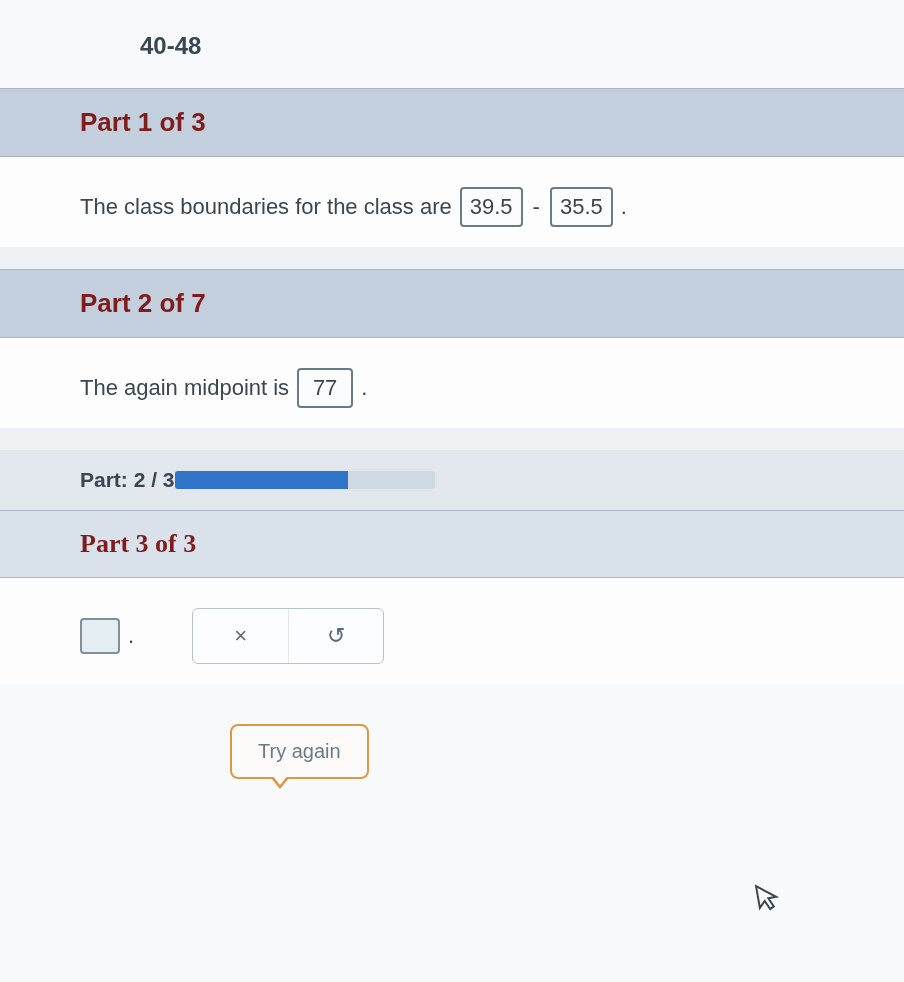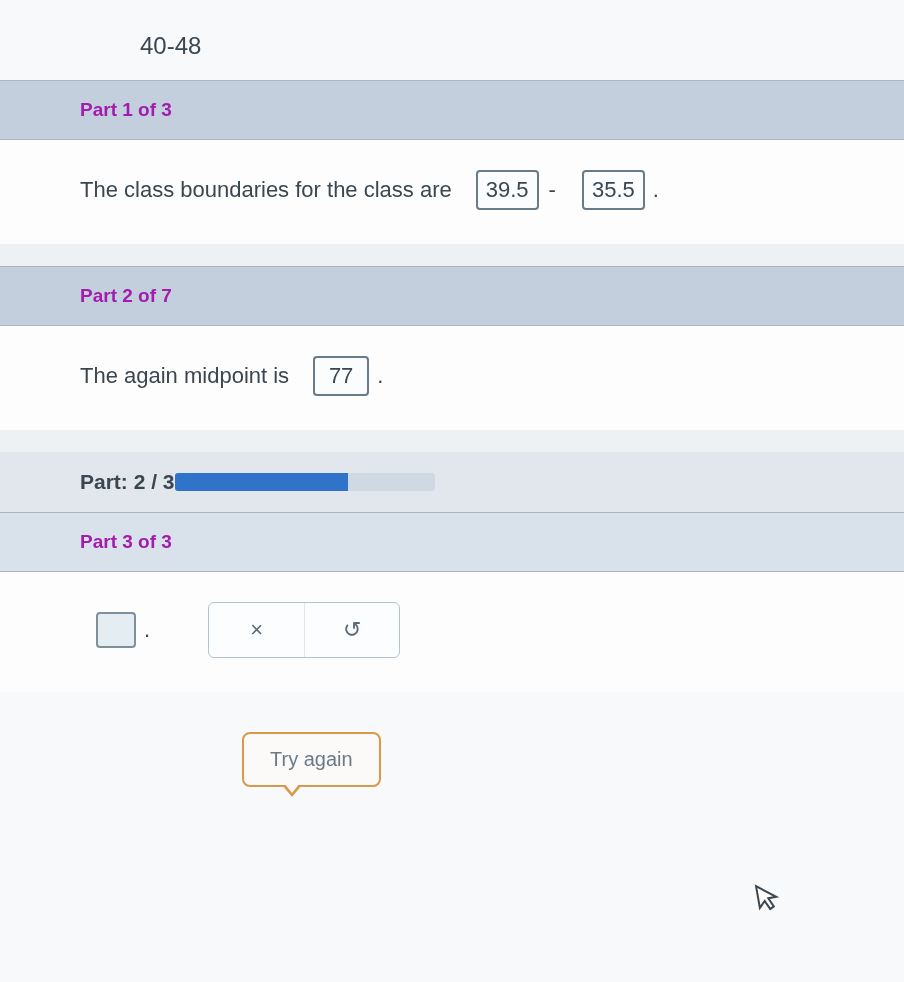--- a/index.html
+++ b/index.html
@@ -17,39 +17,40 @@
     background: #f7f9fa;
     min-height: 100%;
   }
   .question-prompt {
     font-size: 22px;
     padding: 0 0 12px 60px;
     color: #3e4a54;
   }
   .class-value {
     font-size: 24px;
-    font-weight: 400;
-    padding: 4px 0 20px 140px;
+    font-weight: 700;
+    padding: 4px 0 28px 140px;
     color: #3a4650;
   }
   .part-header {
     background: #c3cfdd;
     padding: 18px 30px 18px 80px;
-    font-size: 19px;
+    font-size: 26px;
     font-weight: 600;
-    color: #a21caf;
+    color: #7f1d1d;
     border-top: 1px solid #aab6c4;
     border-bottom: 1px solid #aab6c4;
   }
   .part-header.light {
     background: #d9e1ea;
+    font-family: Liberation Serif, serif;
   }
   .part-body {
     background: #fdfdfd;
-    padding: 30px 30px 34px 80px;
+    padding: 30px 30px 20px 80px;
     font-size: 22px;
     color: #3a4650;
     display: flex;
     align-items: center;
     flex-wrap: wrap;
     gap: 8px;
   }
   .spacer {
     height: 22px;
     background: #eef1f4;
@@ -59,21 +60,20 @@
     align-items: center;
     justify-content: center;
     min-width: 56px;
     height: 40px;
     border: 2px solid #6a7a88;
     border-radius: 4px;
     padding: 0 8px;
     font-size: 22px;
     background: #fafcfd;
     color: #3a4650;
-    margin-left: 16px;
   }
   .answer-box.empty {
     width: 40px;
     min-width: 40px;
     height: 36px;
     background: #e4edf2;
     border: 2px solid #7f8f9c;
   }
   .progress-row {
     background: #e2e7ee;
@@ -130,21 +130,20 @@
   .try-again {
     display: inline-block;
     position: relative;
     border: 2px solid #d89a4a;
     border-radius: 8px;
     padding: 14px 26px;
     font-size: 20px;
     color: #6a7a88;
     background: #fbfaf8;
     cursor: pointer;
-    margin-left: 12px;
   }
   .try-again::after {
     content: "";
     position: absolute;
     left: 38px;
     bottom: -12px;
     width: 0; height: 0;
     border-left: 10px solid transparent;
     border-right: 10px solid transparent;
     border-top: 12px solid #d89a4a;

